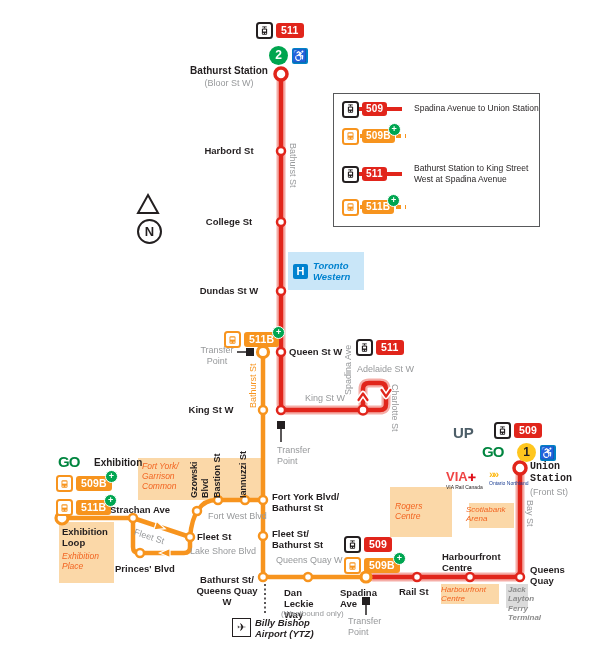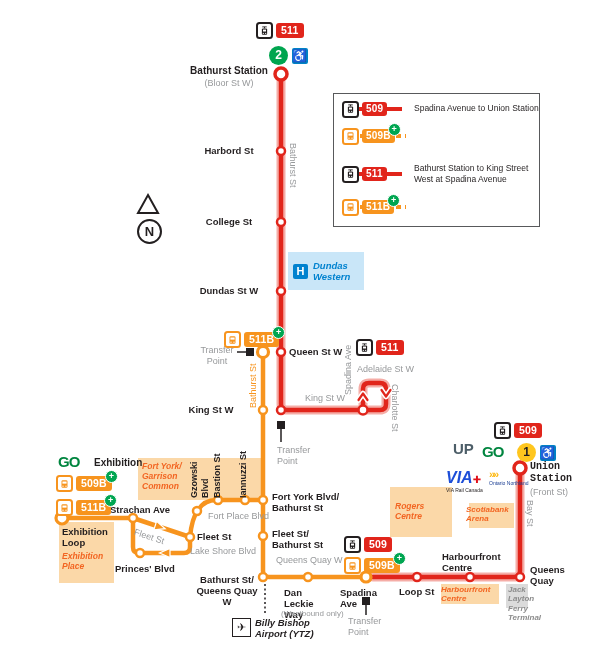--- a/index.html
+++ b/index.html
@@ -8,21 +8,21 @@
   .boxes,.labels{position:absolute;inset:0;}
   .boxes{z-index:0;}
   svg.map{position:absolute;left:0;top:0;z-index:1;}
   .labels{z-index:2;}
   .lbl{position:absolute;font-size:9.5px;line-height:1.18;white-space:pre-line;color:#231F20;}
   .b{font-weight:bold;}
   .gray{color:#97999B;}
   .right{text-align:center;}
   .center{}
   .it{font-style:italic;}
-  .orangeTxt{color:#F26522;font-style:italic;font-weight:bold;font-size:8.5px;}
+  .orangeTxt{color:#F26522;font-style:italic;font-weight:normal;font-size:8.5px;}
   .peach{position:absolute;background:#FBD8A8;}
   .grayBox{position:absolute;background:#DBDBDB;}
   .hospBox{position:absolute;background:#C9E6F8;}
   .vert-down{writing-mode:vertical-rl;}
   .vert-up{writing-mode:vertical-rl;transform:rotate(180deg);}
   .badge{position:absolute;display:flex;align-items:center;gap:3px;z-index:3;}
   .pill{position:relative;color:#fff;font-weight:bold;font-size:10.5px;line-height:1;
         padding:2.5px 5px;border-radius:3px;letter-spacing:.2px;}
   .pill.red{background:#E1251B;}
   .pill.orange{background:#F7941E;}
@@ -36,21 +36,21 @@
         font-weight:bold;font-size:12px;line-height:19px;z-index:3;}
   .line2{background:#00A54F;color:#fff;}
   .line1{background:#FFC61E;color:#231F20;}
   .access{position:absolute;width:16px;height:16px;background:#0082C6;color:#fff;border-radius:2px;
         font-size:12px;line-height:16px;text-align:center;z-index:3;}
   .hIcon{position:absolute;width:15px;height:15px;background:#0082CF;color:#fff;border-radius:2px;
         font-weight:bold;font-size:11px;line-height:15px;text-align:center;}
   .hospTxt{color:#0082CF;font-weight:bold;font-style:italic;}
   .goLogo{font-weight:900;color:#00853F;font-size:15px;letter-spacing:-1px;}
   .upLogo{font-weight:900;color:#4D5E68;font-size:15px;letter-spacing:0;}
-  .viaLogo{font-weight:900;font-style:italic;color:#1d4ed8;font-size:16px;}
+  .viaLogo{font-weight:900;color:#ef4444;font-size:13px;}
   .leaf{color:#E0101A;font-size:10px;font-style:normal;}
   .tiny{font-size:5px;line-height:1;display:block;}
   .onLogo{font-weight:900;color:#FDB913;font-size:11px;letter-spacing:-2px;}
   .compassCircle{position:absolute;width:21px;height:21px;border:2px solid #231F20;border-radius:50%;
         text-align:center;font-weight:bold;font-size:13px;line-height:21px;}
   .planeBox{position:absolute;width:17px;height:17px;border:1.5px solid #231F20;background:#fff;
         text-align:center;font-size:11px;line-height:17px;}
   .legend{position:absolute;left:333px;top:93px;width:207px;height:134px;background:#fff;
         border:1.5px solid #58595B;z-index:3;box-sizing:border-box;}
   .lgRow{position:absolute;left:8px;display:flex;align-items:center;}
@@ -247,21 +247,21 @@
         <polygon points="14,3 24,21 4,21" fill="#fff" stroke="#231F20" stroke-width="2"></polygon>
       </svg>
     <div class="compassCircle" style="left:137px;top:219px;">N</div>
 
     <div class="lbl b right" style="left:190px;top:145px;width:78px;">Harbord St</div>
     <div class="lbl b right" style="left:190px;top:216px;width:78px;">College St</div>
     <div class="lbl b right" style="left:190px;top:285px;width:78px;">Dundas St W</div>
     <div class="lbl gray vert-down" style="left:287px;top:143px;height:54px;font-size:9px;">Bathurst St</div>
 
     <div class="hIcon" style="left:293px;top:264px;">H</div>
-    <div class="lbl hospTxt" style="left:313px;top:260px;">Dundas
+    <div class="lbl hospTxt" style="left:313px;top:260px;">Toronto
 Western</div>
 
     <div class="badge" style="left:224px;top:331px;">
       <span class="vehicle bus">
           <svg width="9" height="10" viewBox="0 0 12 13">
             <rect x="2" y="1.5" width="8" height="10" rx="1.8" fill="#F7941E"></rect>
             <rect x="3.2" y="3.2" width="5.6" height="2.8" fill="#fff"></rect>
             <circle cx="4" cy="9.4" r=".9" fill="#fff"></circle>
             <circle cx="8" cy="9.4" r=".9" fill="#fff"></circle>
           </svg>
@@ -322,41 +322,41 @@
 Loop</div>
     <div class="lbl orangeTxt" style="left:62px;top:551px;">Exhibition
 Place</div>
     <div class="lbl orangeTxt" style="left:142px;top:461px;">Fort York/
 Garrison
 Common</div>
 
     <div class="lbl b vert-up" style="left:189px;top:442px;height:56px;font-size:9px;">Gzowski Blvd</div>
     <div class="lbl b vert-up" style="left:212px;top:451px;height:47px;font-size:9px;">Bastion St</div>
     <div class="lbl b vert-up" style="left:238px;top:450px;height:48px;font-size:9px;">Iannuzzi St</div>
-    <div class="lbl gray" style="left:208px;top:511px;font-size:9px;">Fort Place Blvd</div>
+    <div class="lbl gray" style="left:208px;top:511px;font-size:9px;">Fort West Blvd</div>
     <div class="lbl gray" style="left:136px;top:527px;font-size:9px;transform:rotate(18deg);transform-origin:left top;">Fleet St</div>
     <div class="lbl b" style="left:197px;top:531px;">Fleet St</div>
     <div class="lbl gray" style="left:190px;top:546px;font-size:9px;">Lake Shore Blvd</div>
     <div class="lbl b" style="left:115px;top:563px;">Princes' Blvd</div>
 
     <div class="lbl b" style="left:272px;top:491px;">Fort York Blvd/
 Bathurst St</div>
     <div class="lbl b" style="left:272px;top:528px;">Fleet St/
 Bathurst St</div>
     <div class="lbl b right" style="left:196px;top:574px;width:62px;">Bathurst St/
 Queens Quay W</div>
     <div class="lbl gray" style="left:276px;top:555px;font-size:9px;">Queens Quay W</div>
 
     <div class="lbl b center" style="left:284px;top:587px;width:48px;">Dan Leckie
 Way</div>
     <div class="lbl gray center" style="left:281px;top:609px;width:66px;font-size:8px;">(Westbound only)</div>
     <div class="lbl b center" style="left:340px;top:587px;width:52px;">Spadina Ave</div>
     <div class="lbl gray center" style="left:348px;top:616px;width:36px;font-size:9px;">Transfer
 Point</div>
-    <div class="lbl b center" style="left:399px;top:586px;width:36px;">Loop St</div>
+    <div class="lbl b center" style="left:399px;top:586px;width:36px;">Rail St</div>
     <div class="lbl b center" style="left:442px;top:551px;width:56px;">Harbourfront
 Centre</div>
     <div class="lbl b" style="left:530px;top:564px;">Queens
 Quay</div>
 
     <div class="badge" style="left:344px;top:536px;">
       <span class="vehicle">
           <svg width="9" height="10" viewBox="0 0 12 13">
             <path d="M3,1 h6 M6,1 v2" stroke="#231F20" stroke-width="1.2" fill="none"></path>
             <rect x="2.5" y="3" width="7" height="8.5" rx="1.5" fill="#231F20"></rect>
@@ -396,21 +396,21 @@
           <svg width="9" height="10" viewBox="0 0 12 13">
             <path d="M3,1 h6 M6,1 v2" stroke="#231F20" stroke-width="1.2" fill="none"></path>
             <rect x="2.5" y="3" width="7" height="8.5" rx="1.5" fill="#231F20"></rect>
             <rect x="4" y="4.6" width="4" height="2.6" fill="#fff"></rect>
             <circle cx="4.4" cy="9.6" r=".9" fill="#fff"></circle>
             <circle cx="7.6" cy="9.6" r=".9" fill="#fff"></circle>
           </svg>
         </span>
       <span class="pill red">509</span>
     </div>
-    <div class="lbl upLogo" style="left:453px;top:440px;">UP</div>
+    <div class="lbl upLogo" style="left:453px;top:424px;">UP</div>
     <div class="lbl goLogo" style="left:482px;top:443px;">GO</div>
     <div class="circleBadge line1" style="left:517px;top:443px;">1</div>
     <div class="access" style="left:540px;top:445px;">♿</div>
     <div class="lbl" style="left:446px;top:458px;">
       <span class="viaLogo">VIA</span><span class="leaf">✚</span>
       <span class="tiny">VIA Rail Canada</span>
     </div>
     <div class="lbl" style="left:489px;top:457px;">
       <span class="onLogo">»»</span>
       <span class="tiny" style="color:#1C3F94;">Ontario Northland</span>

